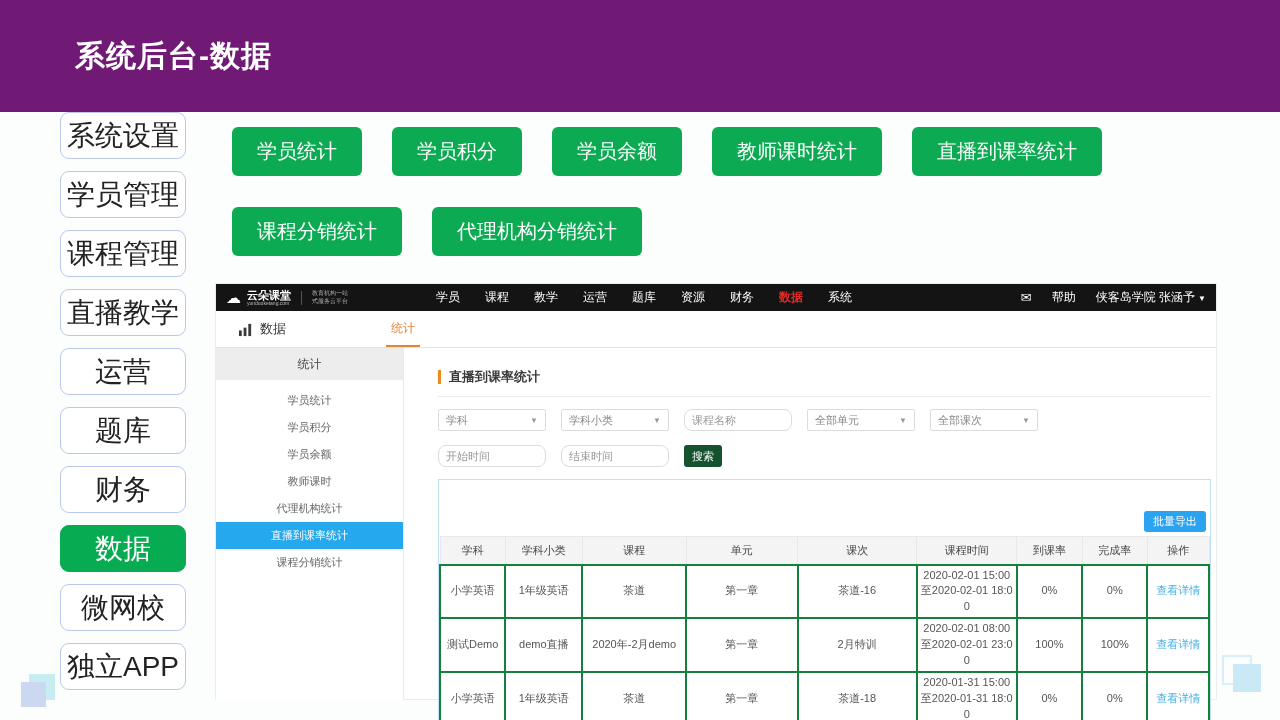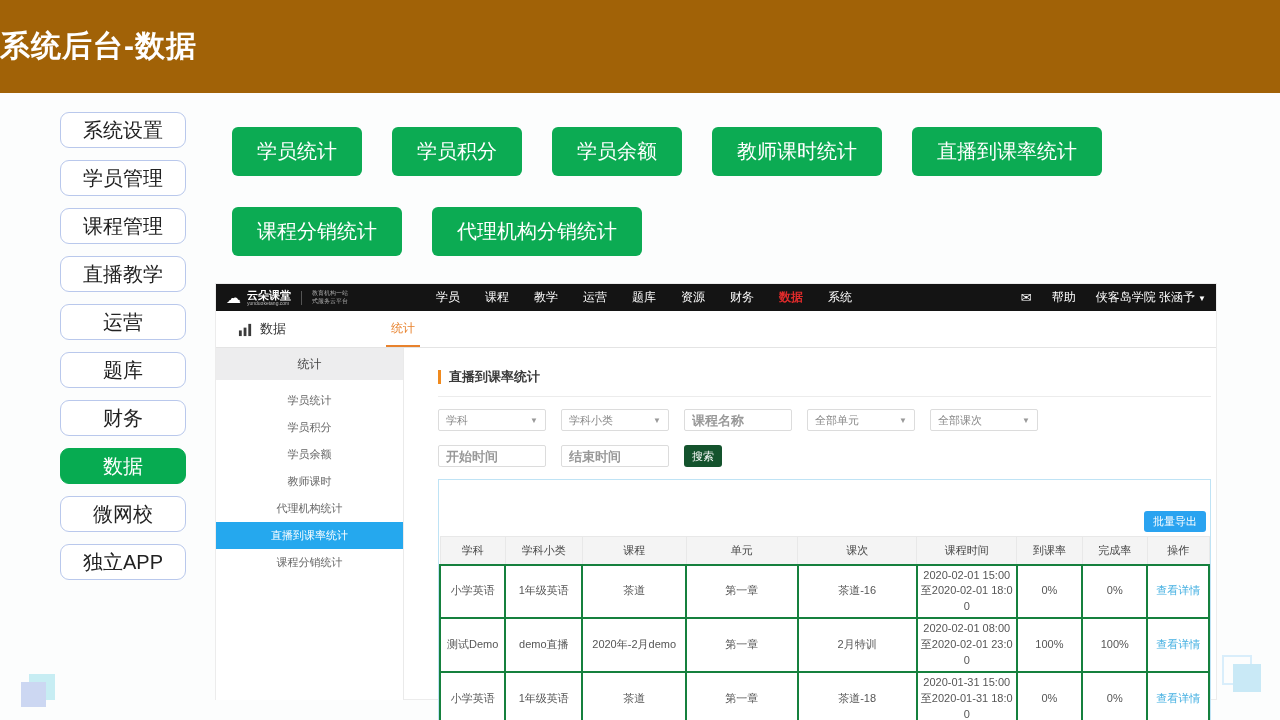--- a/index.html
+++ b/index.html
@@ -1,29 +1,29 @@
 <!DOCTYPE html>
 <html><head>
 <meta charset="utf-8">
 <style>
   * { margin:0; padding:0; box-sizing:border-box; }
   html,body { width:1280px; height:720px; overflow:hidden; }
   body { position:relative; background:#fcfdfd; font-family:"Liberation Sans", sans-serif; }
 
   
-  .page-header { position:absolute; left:0; top:0; width:1280px; height:93px;
-    background:#a16207; display:flex; align-items:center; }
+  .page-header { position:absolute; left:0; top:0; width:1280px; height:112px;
+    background:#701a75; display:flex; align-items:center; padding-left:75px; }
   .page-header h1 { color:#fff; font-size:30px; font-weight:600; letter-spacing:1px; }
 
   
   .side-nav { position:absolute; left:60px; top:112px; width:126px;
     display:flex; flex-direction:column; gap:12px; }
-  .side-btn { height:36px; background:#fff; border:1px solid #b9c8ec; border-radius:9px;
+  .side-btn { height:47px; background:#fff; border:1px solid #b9c8ec; border-radius:9px;
     display:flex; align-items:center; justify-content:center;
-    font-size:20px; color:#222; cursor:pointer; }
+    font-size:28px; color:#222; cursor:pointer; }
   .side-btn.active { background:#07ab51; border-color:#07ab51; color:#fff; }
 
   
   .quick { position:absolute; left:232px; top:127px; width:980px; }
   .quick-row { display:flex; gap:30px; margin-bottom:31px; }
   .quick-btn { background:#0cab53; color:#fff; font-size:20px; height:49px;
     padding:0 25px; border-radius:6px; display:flex; align-items:center;
     justify-content:center; cursor:pointer; }
 
   
@@ -69,23 +69,23 @@
     font-size:13px; font-weight:bold; color:#3a3a3a; }
   .title-bar { width:3px; height:14px; background:#f08a1e; flex:none; }
   .panel-divider { height:1px; background:#ececec; margin-top:10px; }
 
   .filters-1, .filters-2 { display:flex; gap:15px; margin-top:12px; align-items:center; }
   .filters-2 { margin-top:14px; }
   .f-select { width:108px; height:22px; border:1px solid #dcdcdc; border-radius:2px;
     background:#fff; display:flex; align-items:center; justify-content:space-between;
     padding:0 7px; color:#888; font-size:11px; cursor:pointer; }
   .f-caret { font-size:8px; color:#999; }
-  .f-input { width:108px; height:22px; border:1px solid #dcdcdc; border-radius:2px;
-    padding:0 7px; font-size:13px; color:#666; outline:none;
-    font-family:"Liberation Sans", sans-serif;font-weight:bold; }
+  .f-input { width:108px; height:22px; border:1px solid #dcdcdc; border-radius:8px;
+    padding:0 7px; font-size:11px; color:#666; outline:none;
+    font-family:"Liberation Sans", sans-serif; }
   .f-input::placeholder { color:#999; }
   .search-btn { width:38px; height:22px; background:#14532d; border:none; border-radius:3px;
     color:#fff; font-size:11px; display:flex; align-items:center; justify-content:center;
     cursor:pointer; }
 
   .table-card { margin-top:12px; border:1px solid #bfe3f5; background:#fff; }
   .export-bar { display:flex; justify-content:flex-end; padding:4px;margin-top:27px; }
   .export-btn { width:62px; height:21px; background:#2aa3f0; border:none; border-radius:3px;
     color:#fff; font-size:11px; display:flex; align-items:center; justify-content:center;
     cursor:pointer; }

